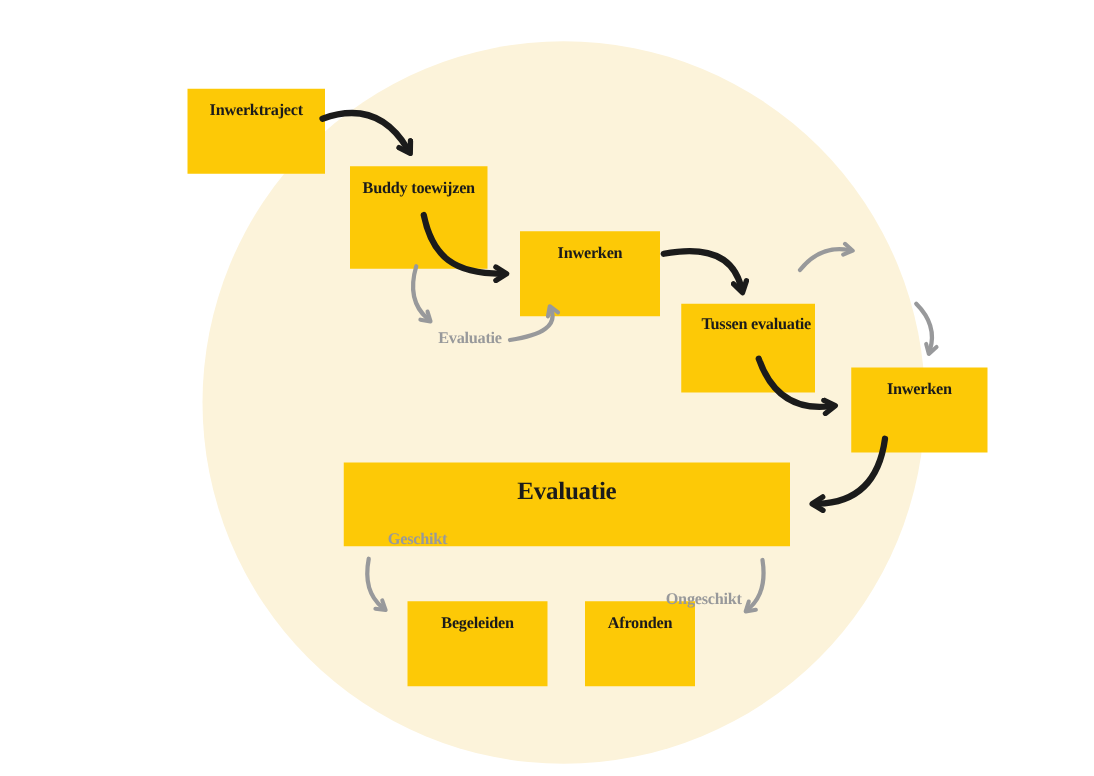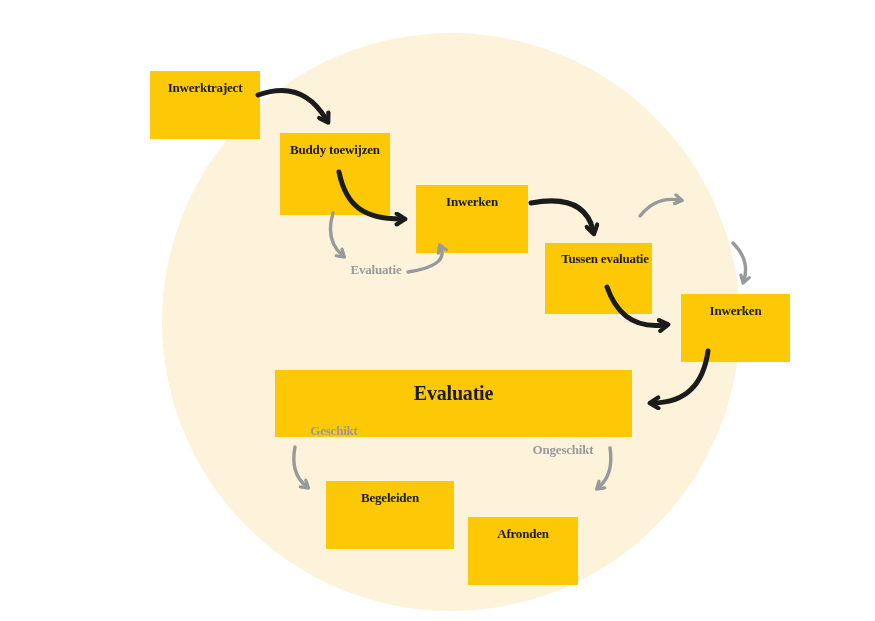--- a/index.html
+++ b/index.html
@@ -36,37 +36,37 @@
     text-align: center;
     padding-top: 9px;
     line-height: 1.18;
   }
   .node-inwerktraject   { left: 150px; top:  71px; width: 110px; height: 68px; }
   .node-buddy           { left: 280px; top: 133px; width: 110px; height: 82px; }
   .node-inwerken-1      { left: 416px; top: 185px; width: 112px; height: 68px; }
   .node-tussen          { left: 545px; top: 243px; width: 107px; height: 71px; padding-top: 8px; padding-left: 14px; padding-right: 1px; }
   .node-inwerken-2      { left: 681px; top: 294px; width: 109px; height: 68px; }
   .node-evaluatie       { left: 275px; top: 370px; width: 357px; height: 67px; font-size: 20px; padding-top: 12px; }
-  .node-begeleiden      { left: 326px; top: 481px; width: 128px; height: 68px; }
-  .node-afronden        { left: 468px; top: 481px; width: 110px; height: 68px; margin-top: 36px; }
+  .node-begeleiden      { left: 326px; top: 481px; width: 112px; height: 68px; }
+  .node-afronden        { left: 468px; top: 481px; width: 88px; height: 68px; }
   .gray-label {
     position: absolute;
     color: var(--gray);
     font-weight: bold;
     font-size: 13px;
     letter-spacing: -0.2px;
     text-align: center;
     line-height: 15px;
     transform: translateX(-50%);
     white-space: normal;
   }
   .label-scholing   { left: 376px; top: 262px; }
   .label-aanvullende{ left: 717px; top: 207px; width: 120px; }
   .label-geschikt   { left: 334px; top: 423px; }
-  .label-ongeschikt { left: 563px; top: 442px; text-align: center; }
+  .label-ongeschikt { left: 563px; top: 471px; text-align: center; }
   .arrows {
     position: absolute;
     left: 0; top: 0;
     pointer-events: none;
   }
   .arrow-black { stroke: var(--text-color); stroke-width: 5; fill: none; stroke-linecap: round; }
   .arrow-gray  { stroke: var(--gray); stroke-width: 3.4; fill: none; stroke-linecap: round; }
 </style>
 </head>
 <body>

